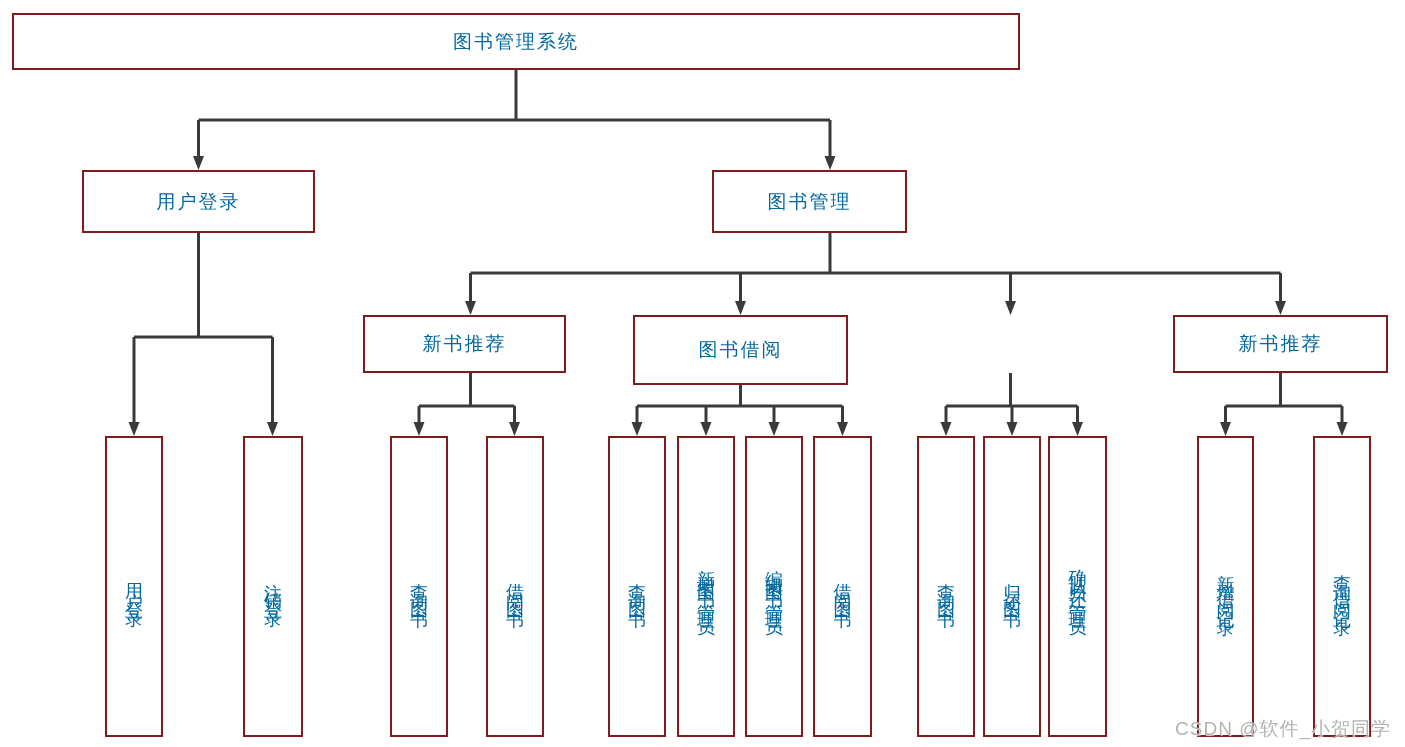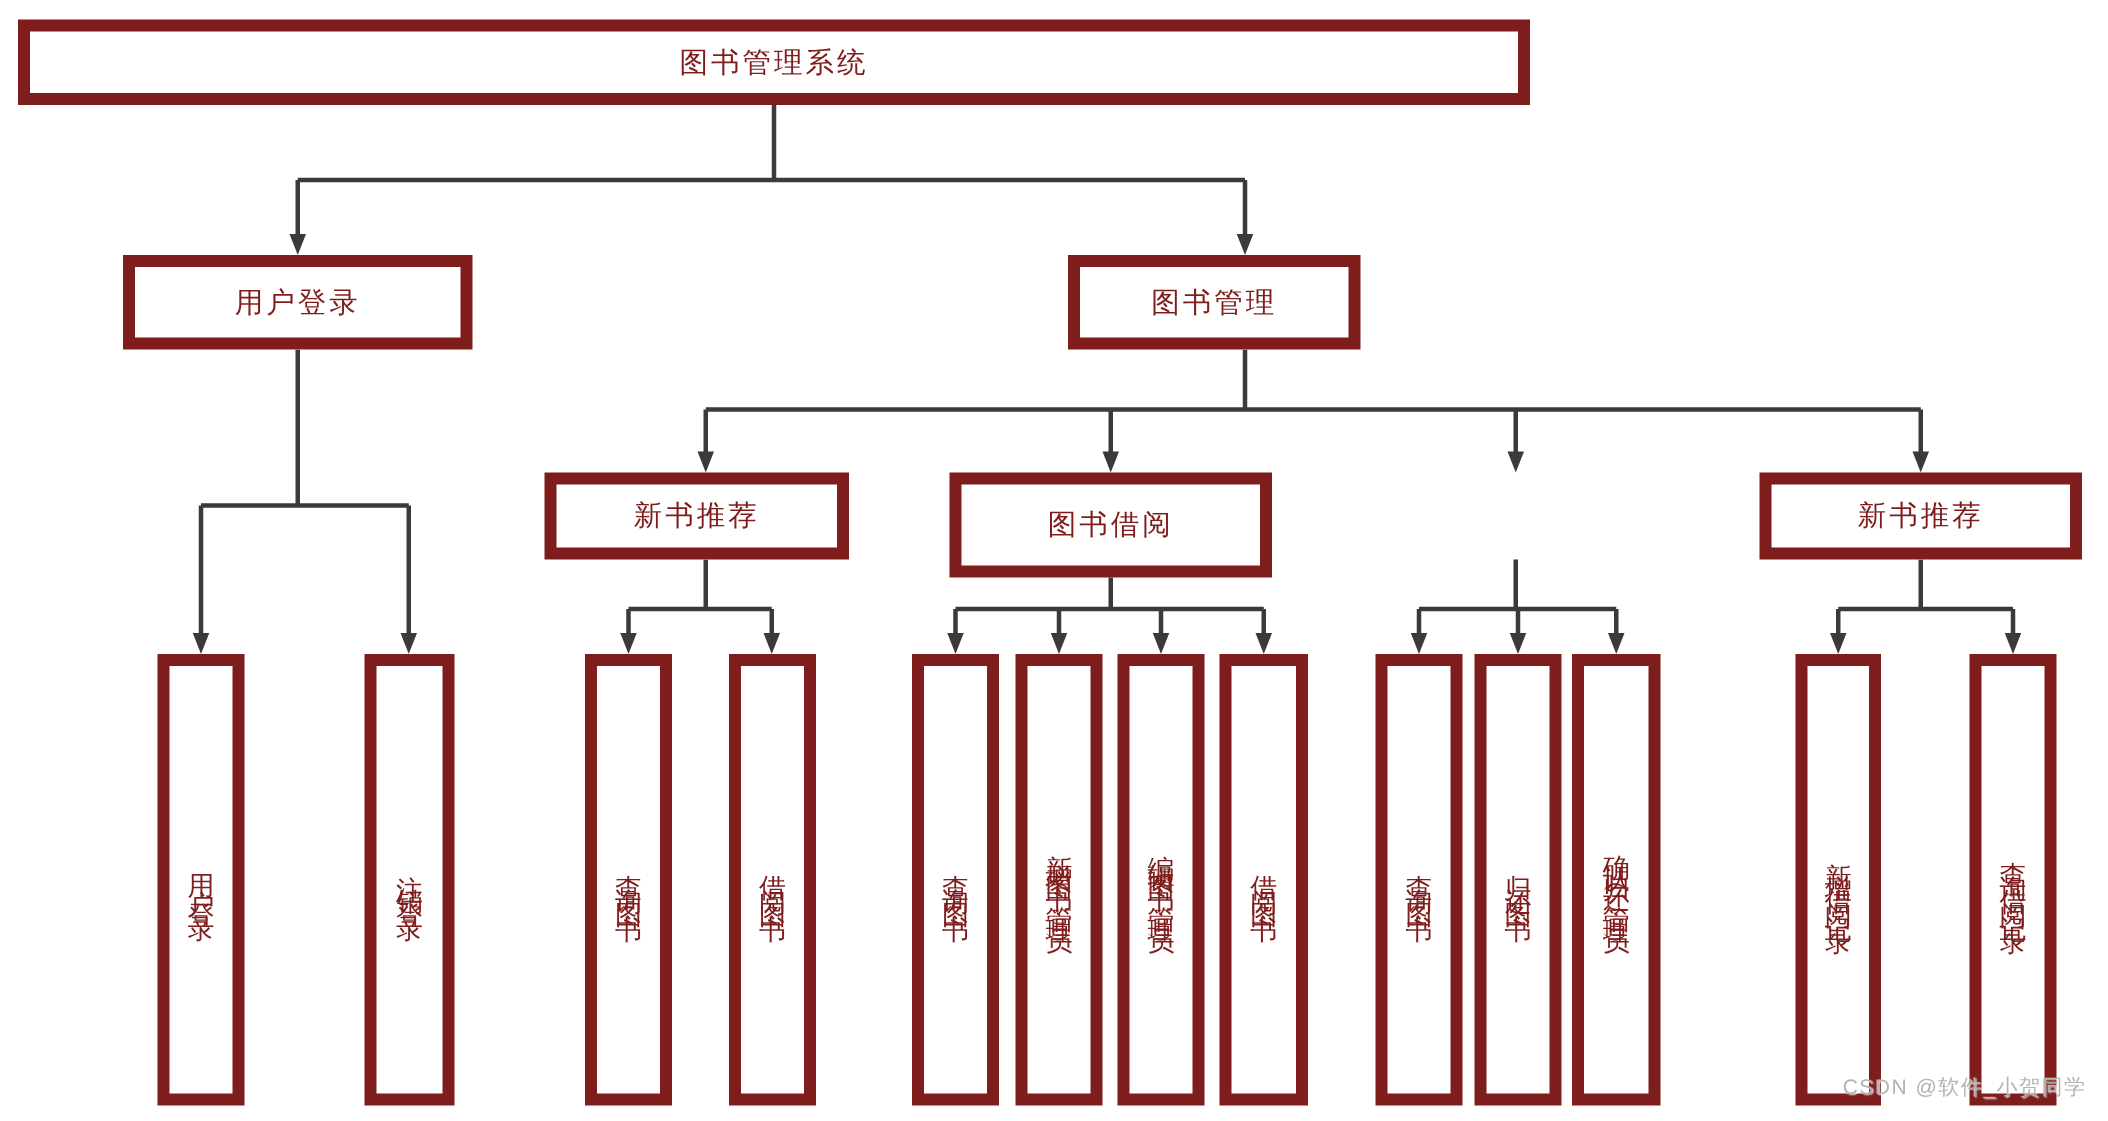--- a/index.html
+++ b/index.html
@@ -18,26 +18,26 @@
   svg.connectors {
     position: absolute;
     left: 0;
     top: 0;
     z-index: 1;
   }
   .box {
     position: absolute;
     box-sizing: border-box;
     background: #ffffff;
-    border: 8px solid #7f1d1d;
+    border: 2px solid #7f1d1d;
     display: flex;
     align-items: center;
     justify-content: center;
     z-index: 2;
-    color: #7f1d1d;
+    color: #0369a1;
   }
   .hlabel {
     font-size: 19px;
     letter-spacing: 2px;
     white-space: nowrap;
   }
   .vbox span {
     writing-mode: vertical-rl;
     text-orientation: mixed;
     font-size: 18px;
@@ -46,21 +46,21 @@
     white-space: nowrap;
   }
   .vbox.long span {
     letter-spacing: 7px;
   }
   .watermark {
     position: absolute;
     right: 14px;
     top: 716px;
     z-index: 3;
-    font-size: 14px;
+    font-size: 19px;
     color: #b3b3b3;
     letter-spacing: 1px;
     text-shadow: 1px 1px 1px rgba(255,255,255,0.85);
     white-space: nowrap;
   }
 </style>
 </head>
 <body>
 
 <div class="canvas">

